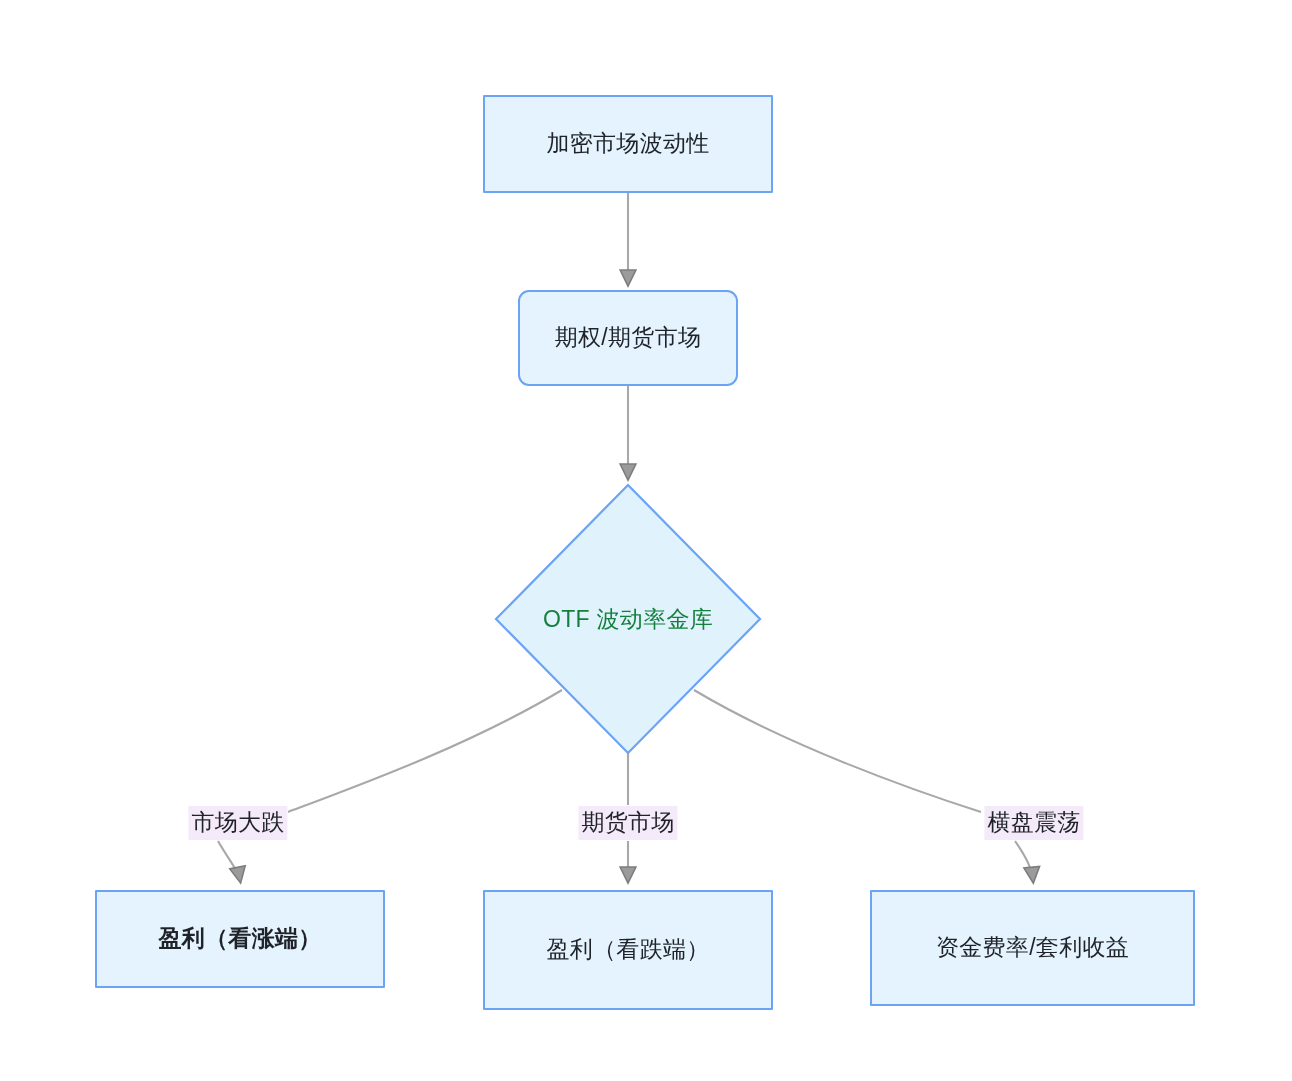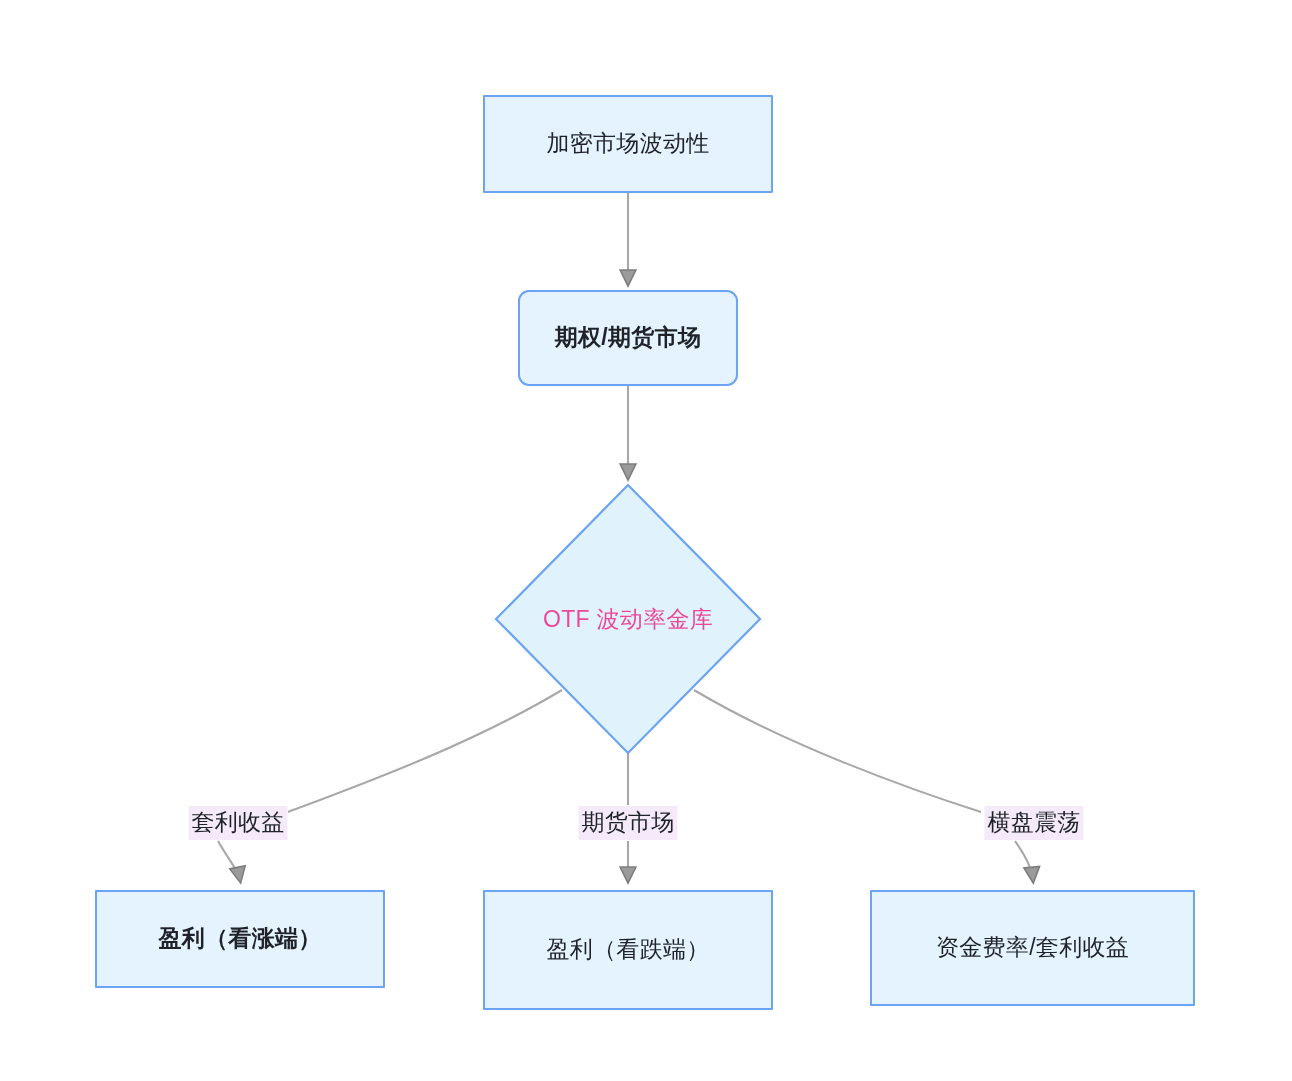--- a/index.html
+++ b/index.html
@@ -62,21 +62,21 @@
   }
   .diamond-shape {
     position: absolute;
     left: 0;
     top: 0;
     width: 100%;
     height: 100%;
   }
   .diamond-label {
     position: relative;
-    color: #ec4899;
+    color: #15803d;
     font-size: 23px;
     white-space: nowrap;
     letter-spacing: 0.3px;
   }
   .edge-label {
     position: absolute;
     background: #f4eaf9;
     color: #1f2329;
     font-size: 23px;
     line-height: 1.3;
@@ -110,21 +110,21 @@
     <path d="M 628 841 L 628 880" fill="none" stroke="#a8a8a8" stroke-width="2.1" marker-end="url(#arrowhead)"></path>
 
     <path d="M 694 690 C 786 745, 912 790, 981 812" fill="none" stroke="#a8a8a8" stroke-width="2.1"></path>
     <path d="M 1015 841 C 1028 860, 1032 870, 1033 880" fill="none" stroke="#a8a8a8" stroke-width="2.1" marker-end="url(#arrowhead)"></path>
   </svg>
 
   <div class="node node-rect" style="left:483px; top:95px; width:290px; height:98px;">
     <span class="node-label">加密市场波动性</span>
   </div>
 
-  <div class="node node-round" style="left:518px; top:290px; width:220px; height:96px;font-weight:bold;">
+  <div class="node node-round" style="left:518px; top:290px; width:220px; height:96px;">
     <span class="node-label">期权/期货市场</span>
   </div>
 
   <div class="node-diamond" style="left:494px; top:483px; width:268px; height:272px;">
     <svg class="diamond-shape" viewBox="0 0 268 272" xmlns="http://www.w3.org/2000/svg" preserveAspectRatio="none">
       <polygon points="134,2 266,136 134,270 2,136" fill="#e0f2fc" stroke="#6ba3f5" stroke-width="2.2"></polygon>
     </svg>
     <span class="diamond-label">OTF 波动率金库</span>
   </div>
 
@@ -133,19 +133,19 @@
   </div>
 
   <div class="node node-rect" style="left:483px; top:890px; width:290px; height:120px;">
     <span class="node-label">盈利（看跌端）</span>
   </div>
 
   <div class="node node-rect" style="left:870px; top:890px; width:325px; height:116px;">
     <span class="node-label">资金费率/套利收益</span>
   </div>
 
-  <div class="edge-label" style="left:238px; top:823px;">套利收益</div>
+  <div class="edge-label" style="left:238px; top:823px;">市场大跌</div>
 
   <div class="edge-label" style="left:628px; top:823px;">期货市场</div>
 
   <div class="edge-label" style="left:1034px; top:823px;">横盘震荡</div>
 
 </div>
 
 </body></html>

